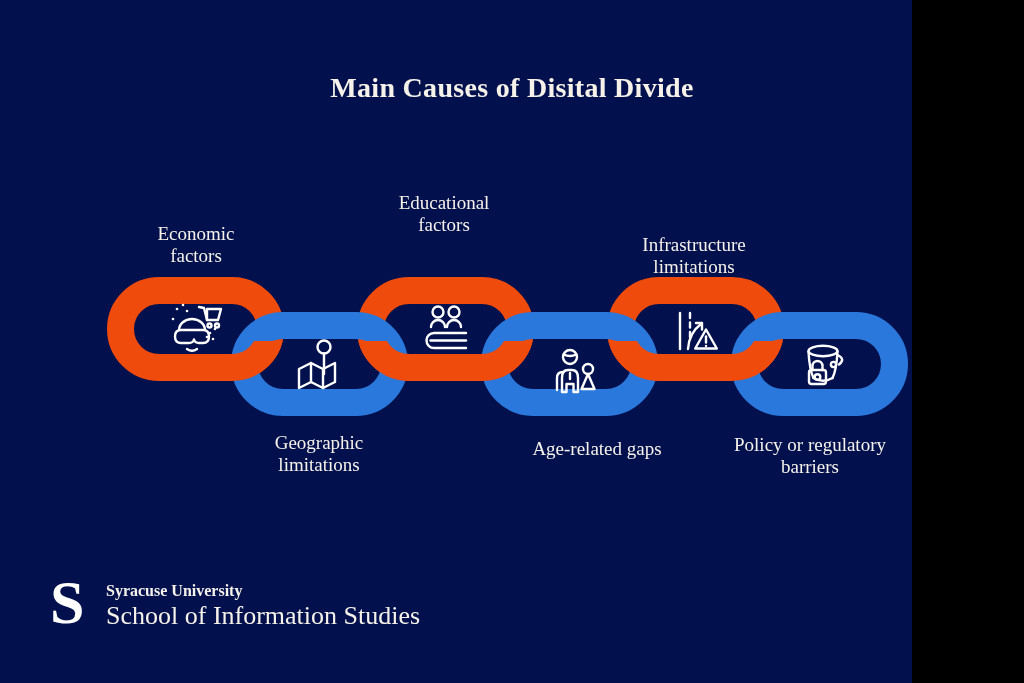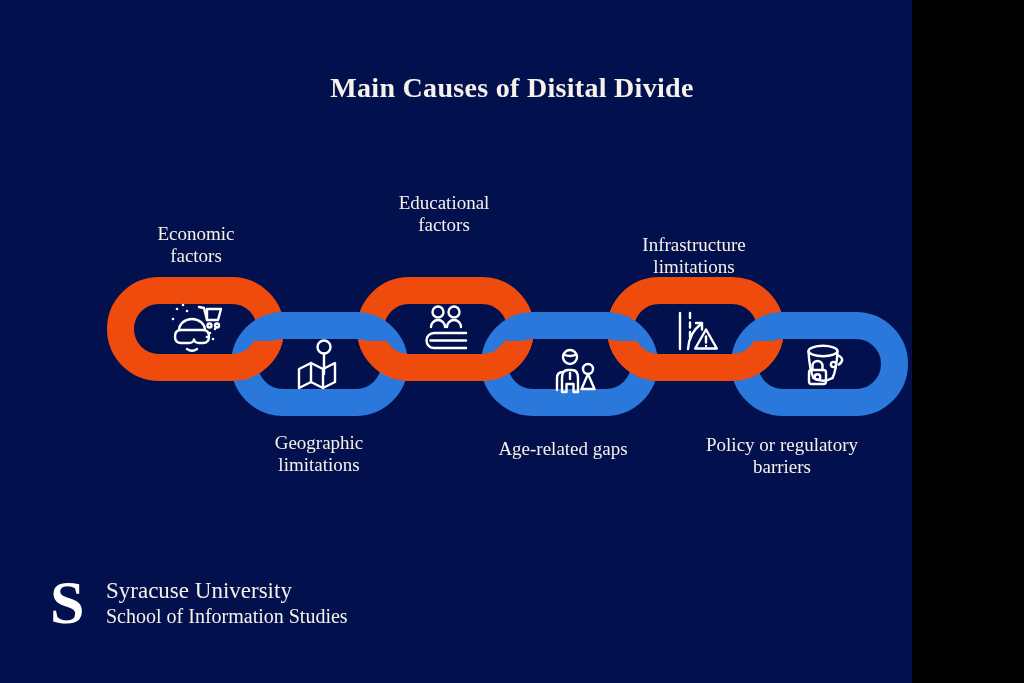--- a/index.html
+++ b/index.html
@@ -29,22 +29,22 @@
   }
   .footer{
     position:absolute; left:50px; top:577px; display:flex; align-items:flex-start;
   }
   .sblock{
     width:42px; height:52px; color:var(--icon);
     font-family:"Liberation Serif","DejaVu Serif",serif; font-weight:700;
     font-size:62px; line-height:50px; text-align:left;
   }
   .footer-text{margin-left:14px; padding-top:1px;}
-  .org{font-size:23px; line-height:26px;}
-  .unit{font-size:20px; line-height:24px;}
+  .org{font-size:16px; line-height:26px;font-weight:bold;}
+  .unit{font-size:26px; line-height:24px;}
 </style>
 </head>
 <body>
 
 <div class="canvas">
 
   <div class="title">Main Causes of Disital Divide</div>
 
   <svg class="chain" viewBox="0 0 1024 683" aria-hidden="true">
     <defs>
@@ -154,25 +154,25 @@
       <div>factors</div>
   </div>
   <div class="label" style="left:694px; top:206px;margin-top:28px;">
     <div>Infrastructure</div>
       <div>limitations</div>
   </div>
   <div class="label" style="left:319px; top:432px;">
     <div>Geographic</div>
       <div>limitations</div>
   </div>
-  <div class="label" style="left:563px; top:438px;">
+  <div class="label" style="left:597px; top:438px;">
     <div>Age-related gaps</div>
       <div></div>
   </div>
-  <div class="label" style="left:782px; top:434px;text-align:center;">
+  <div class="label" style="left:810px; top:434px;text-align:center;">
     <div>Policy or regulatory</div>
       <div>barriers</div>
   </div>
 
   <div class="footer">
     <div class="sblock">S</div>
     <div class="footer-text">
       <div class="org">Syracuse University</div>
       <div class="unit">School of Information Studies</div>
     </div>

